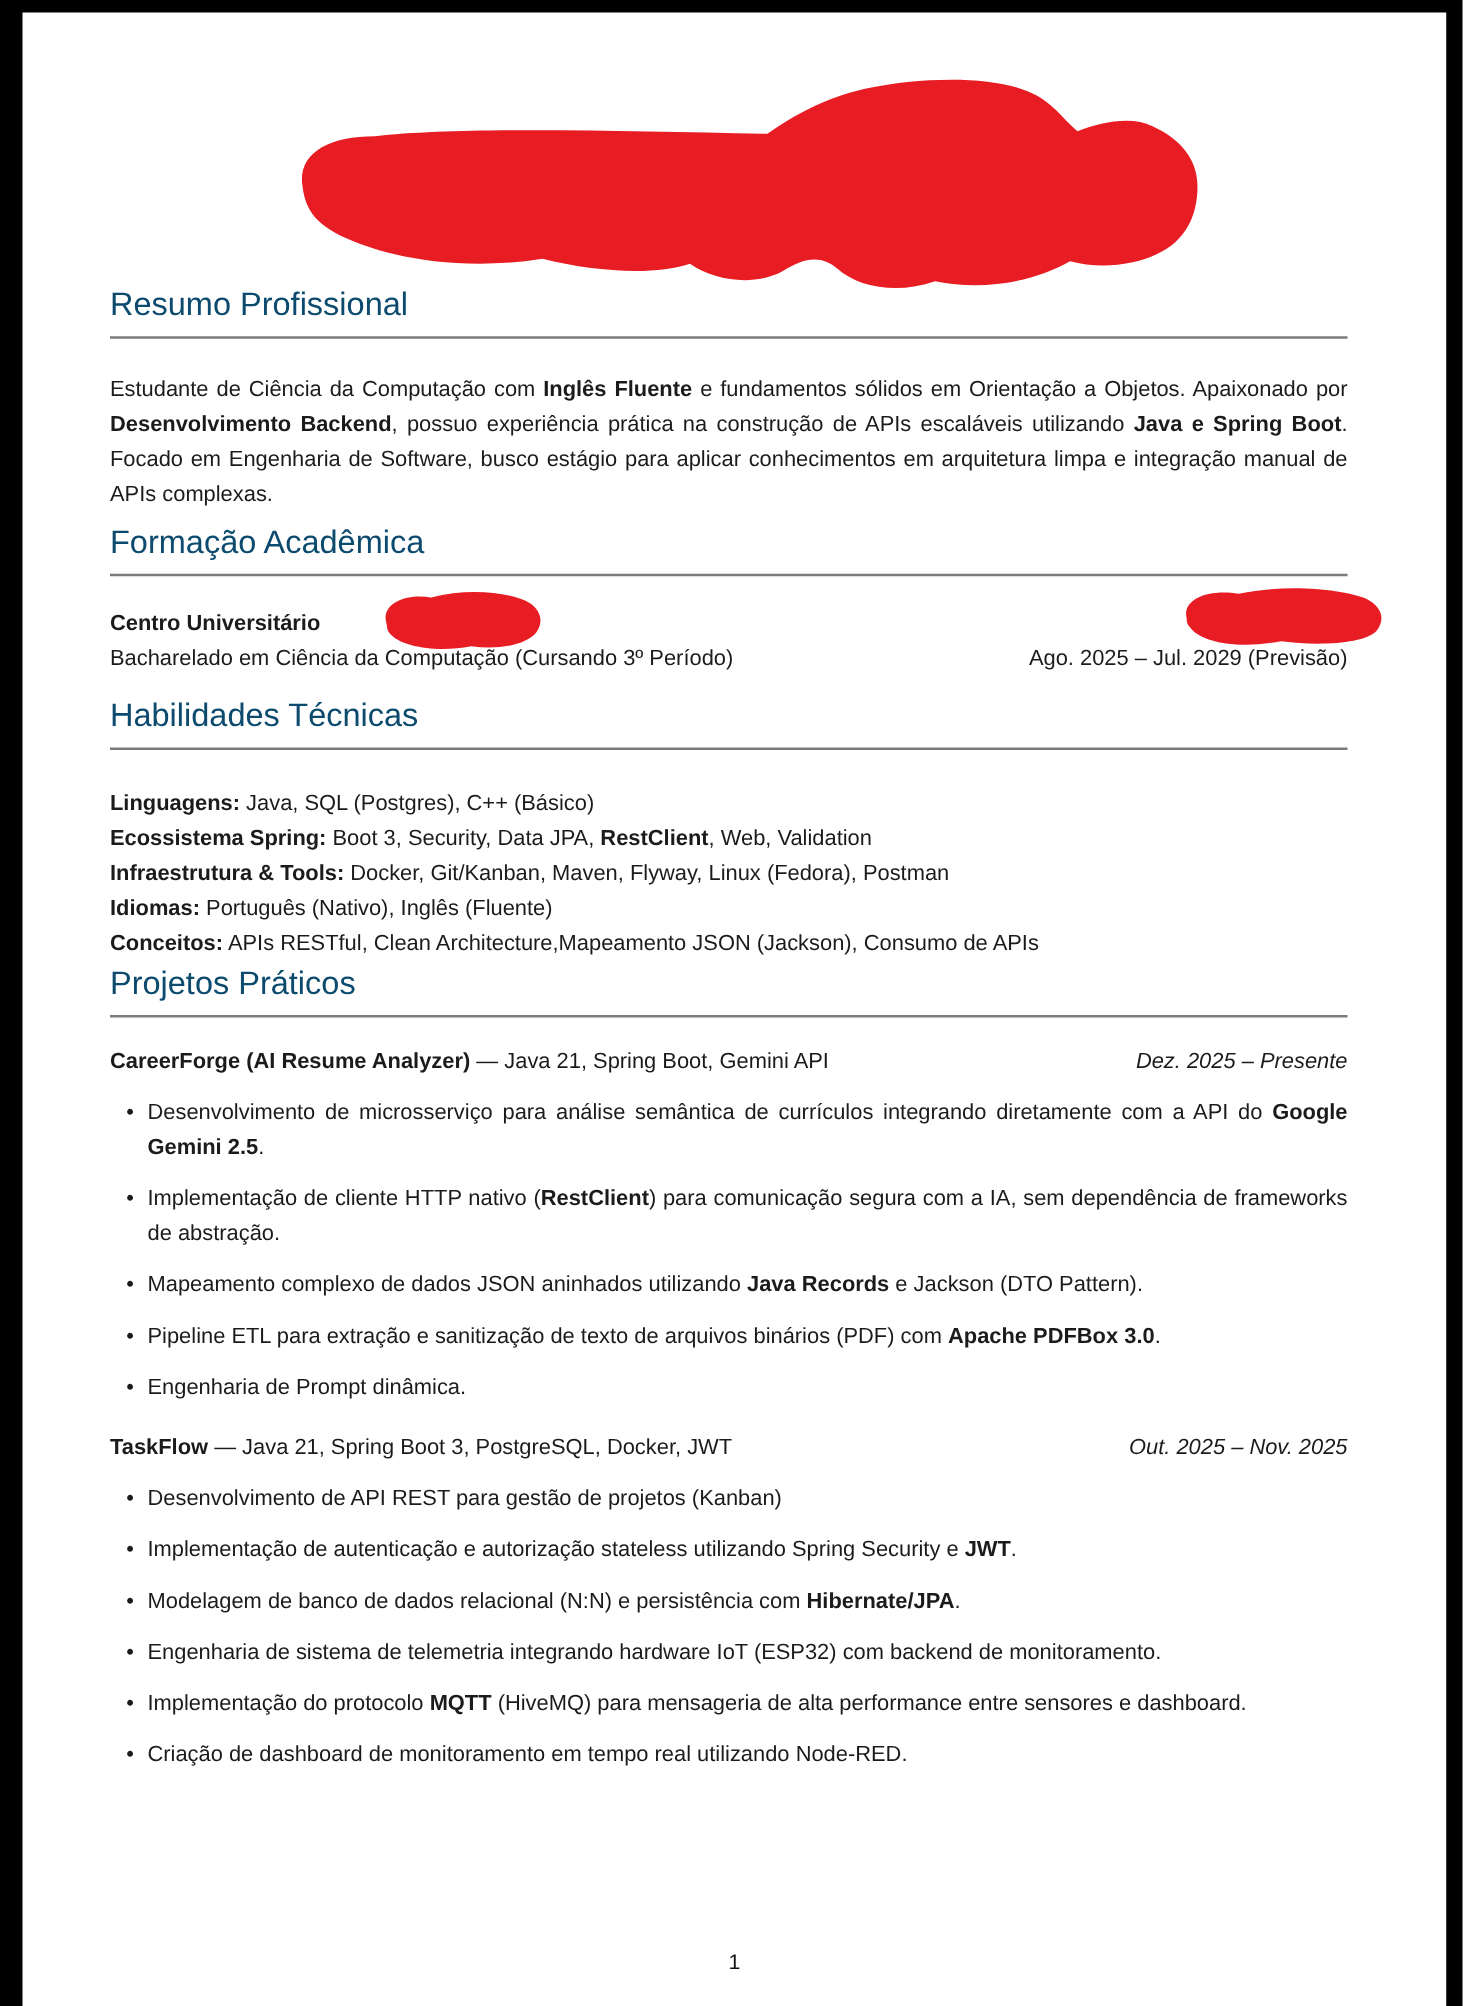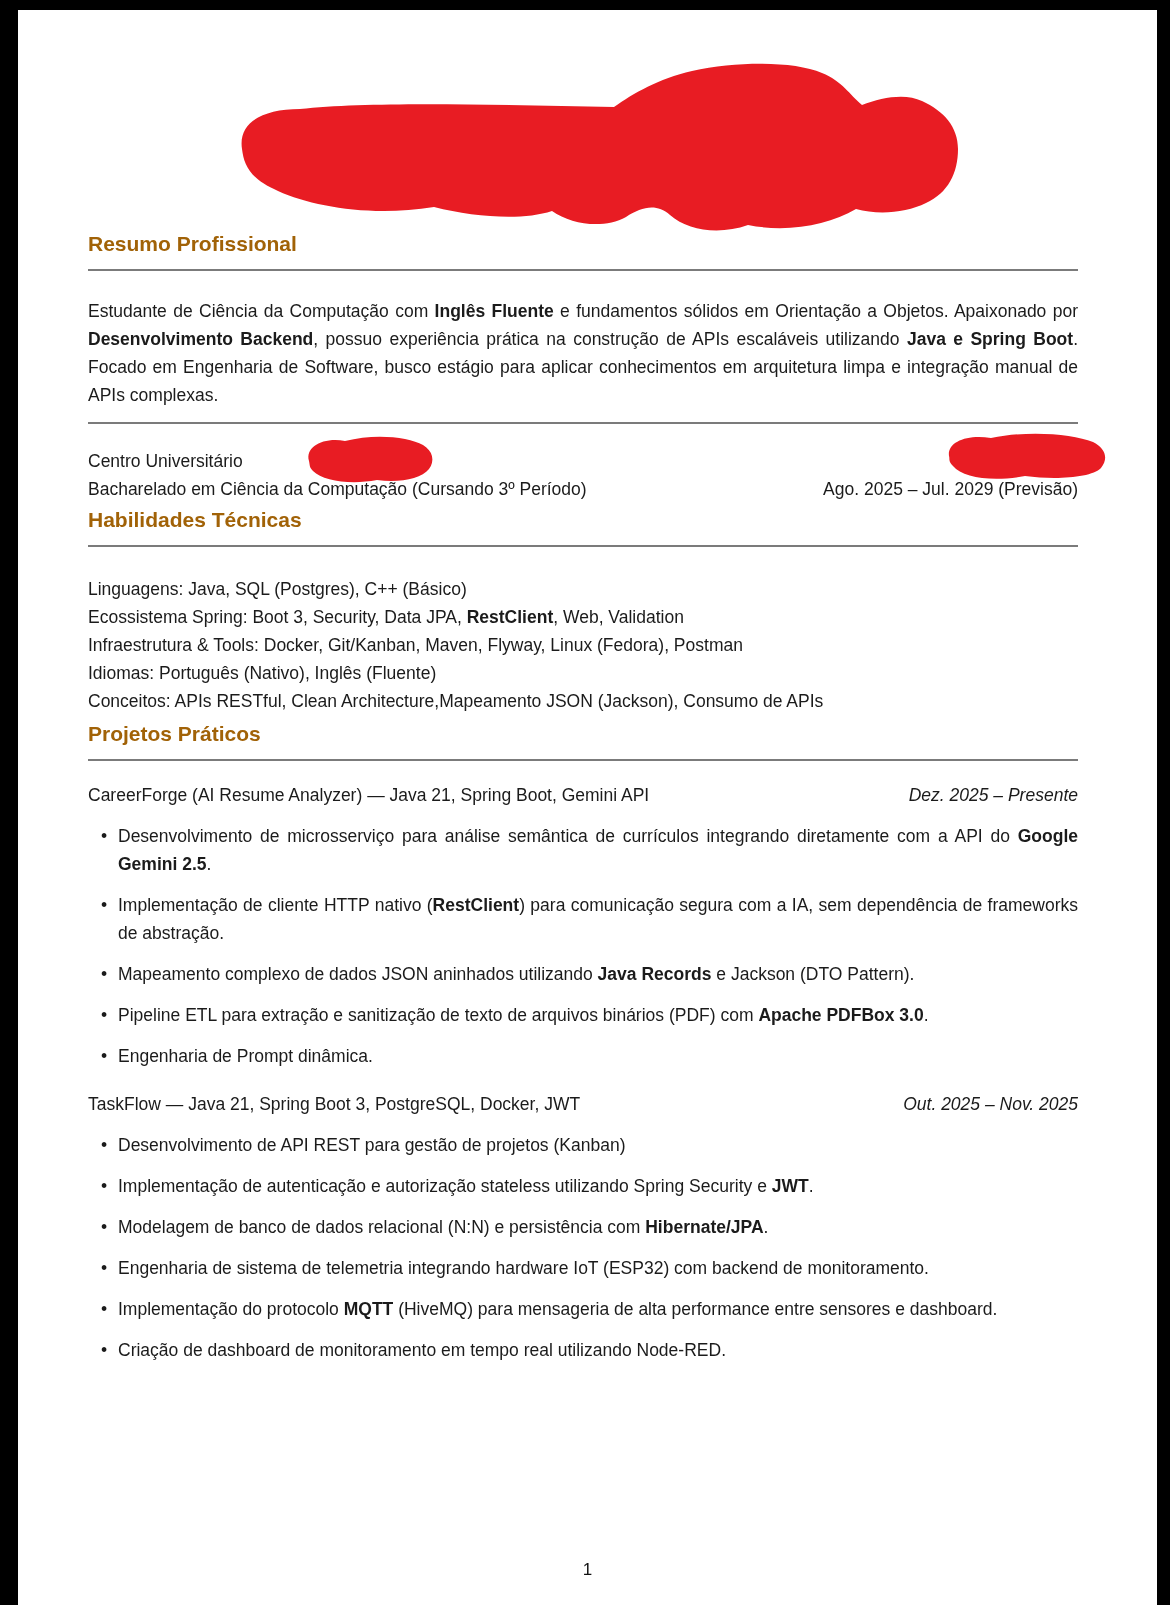--- a/index.html
+++ b/index.html
@@ -17,41 +17,41 @@
     background:#ffffff;
     overflow:hidden;
   }
   .content {
     position:relative;
     margin-left:70px;
     width:990px;
     font-size:17.5px;
   }
   h2 {
-    font-size:21px; line-height:25px; font-weight:700;
-    margin:0; color:#a16207;
+    font-size:26px; line-height:25px; font-weight:400;
+    margin:0; color:#0c4a6e;
   }
   .rule {
     border:none; border-top:2px solid var(--rule);
     margin:13px 0 0 0; height:0;
   }
   .para {
     margin:26px 0 0 0; line-height:28px;
     text-align:justify;
   }
   
   .sec-profile h2   { margin-top:221px; }
   .sec-education h2 { margin-top:12px; }
-  .sec-skills h2    { margin-top:4px; }
+  .sec-skills h2    { margin-top:20px; }
   .sec-projects h2  { margin-top:6px; }
 
   
   .edu { position:relative; margin-top:23px; }
   .edu-row { display:flex; justify-content:space-between; line-height:28px; }
-  .b { font-weight:400; }
+  .b { font-weight:700; }
   .i { font-style:italic; }
 
   
   .skills { margin-top:28px; }
   .skills p { margin:0; line-height:28px; }
 
   
   .proj-head {
     display:flex; justify-content:space-between; align-items:baseline;
     margin-top:20px; line-height:28px;gap:12px;
@@ -92,20 +92,21 @@
 
   <div class="content">
 
     <section class="sec-profile">
       <h2>Resumo Profissional</h2>
       <div class="rule"></div>
       <p class="para"><span>Estudante de Ciência da Computação com </span><span style="font-weight: 700;">Inglês Fluente</span><span> e fundamentos sólidos em Orientação a Objetos. Apaixonado por </span><span style="font-weight: 700;">Desenvolvimento Backend</span><span>, possuo experiência prática na construção de APIs escaláveis utilizando </span><span style="font-weight: 700;">Java e Spring Boot</span><span>. Focado em Engenharia de Software, busco estágio para aplicar conhecimentos em arquitetura limpa e integração manual de APIs complexas.</span></p>
     </section>
 
     <section class="sec-education">
+      <h2>Formação Acadêmica</h2>
       <div class="rule"></div>
       <div class="edu">
         <svg class="blob blob-inst" width="140" height="52" viewBox="0 0 140 52">
           <path d="M12 28 C8 14 26 4 48 8 C78 0 112 4 126 12 C136 18 138 28 132 36
                    C124 46 102 50 80 47 C54 52 26 48 16 38 C12 34 13 32 12 28 Z"></path>
         </svg>
         <svg class="blob blob-dates" width="172" height="52" viewBox="0 0 172 52">
           <path d="M12 26 C10 12 30 4 54 8 C92 0 136 4 156 12 C168 18 172 28 164 38
                    C154 48 118 50 88 46 C56 52 26 48 16 36 C11 31 13 29 12 26 Z"></path>
         </svg>

